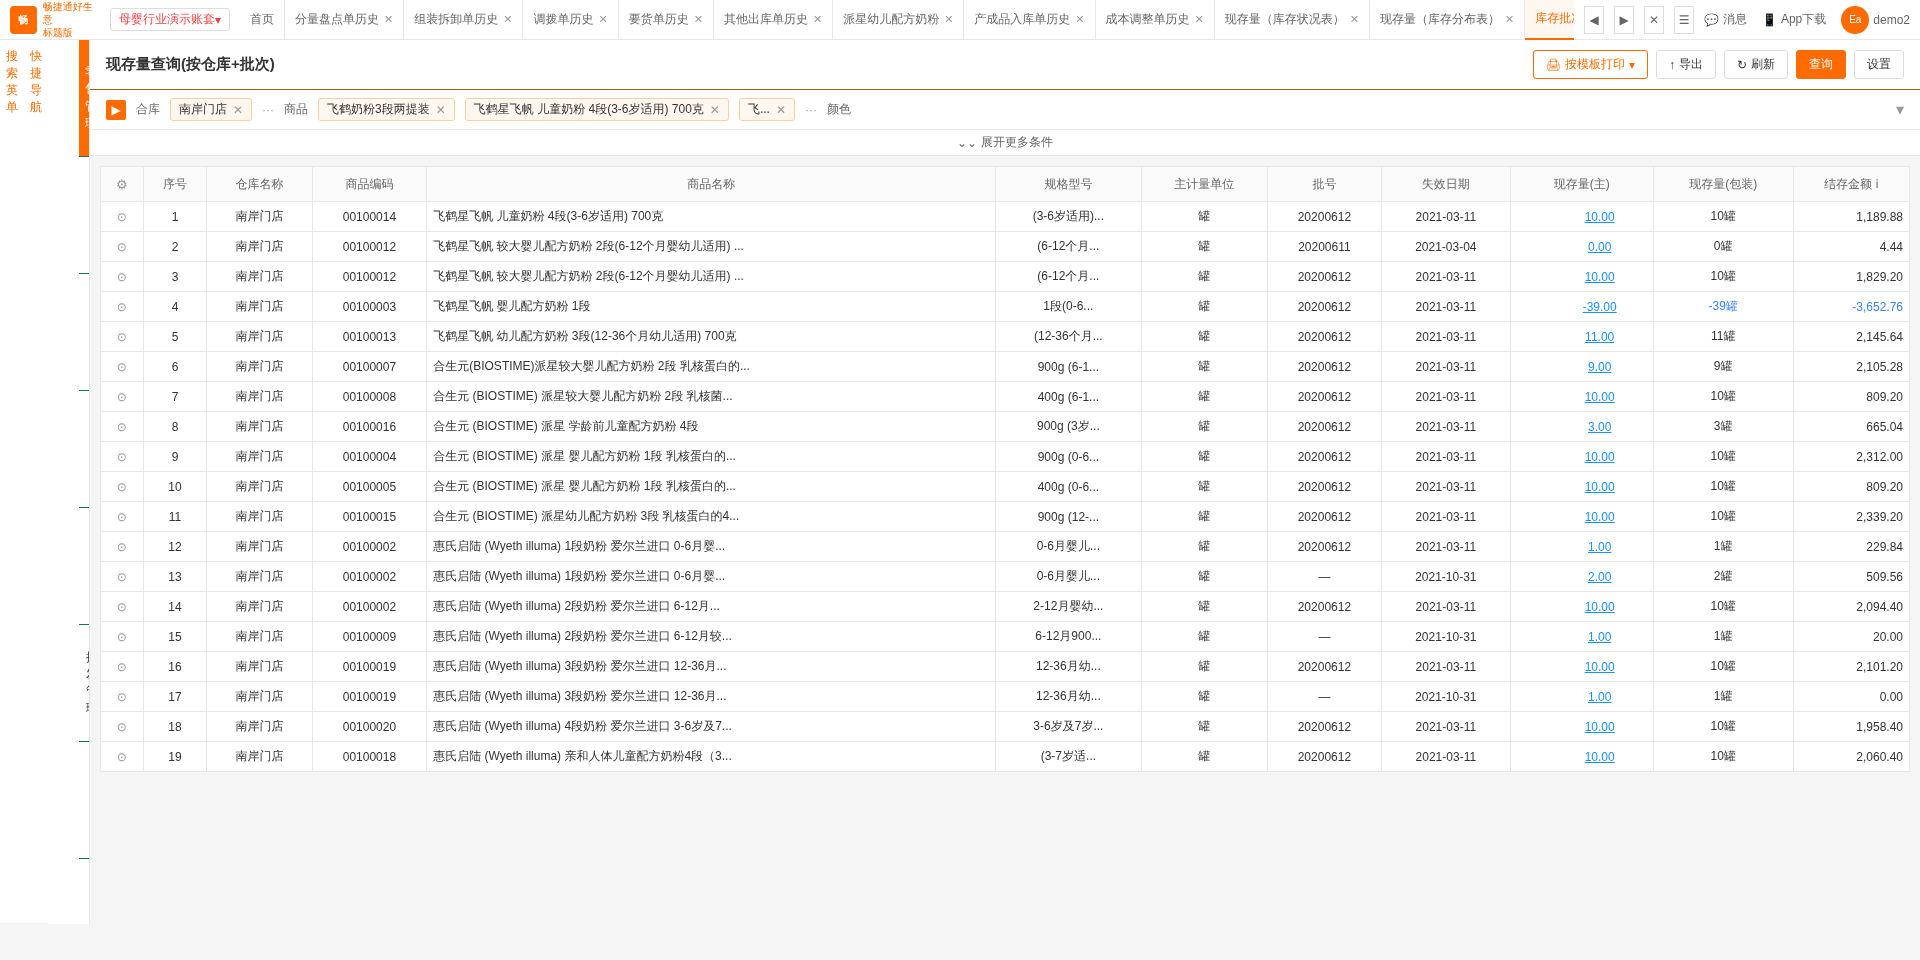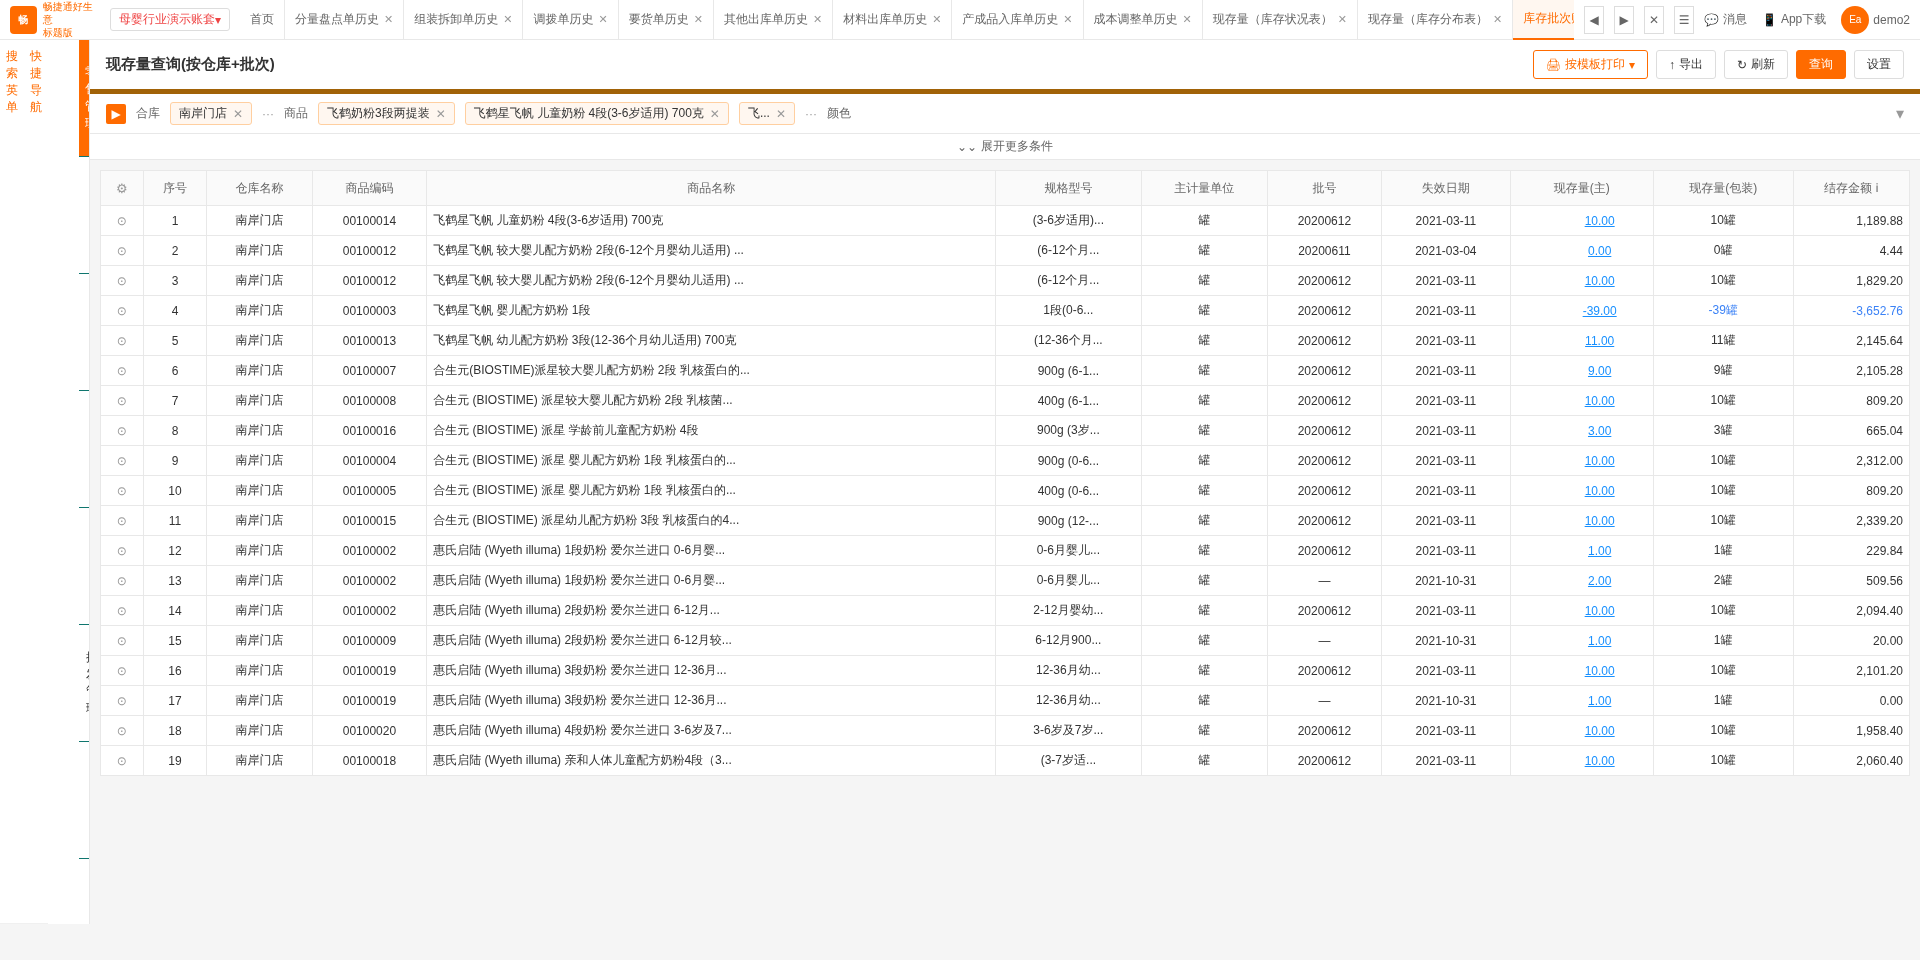--- a/index.html
+++ b/index.html
@@ -25,21 +25,21 @@
     .sidebar { width: 90px; background: #fff; border-right: 1px solid #e8e8e8; display: flex; flex-direction: row; overflow-y: auto; font-family: Liberation Serif, serif; }
     .sidebar-search { padding: 8px 6px; font-size: 12px; color: #ff6b00; text-align: center; cursor: pointer; border-bottom: 1px solid #f0f0f0; }
     .sidebar-nav { padding: 8px 6px; font-size: 12px; color: #ff6b00; text-align: center; cursor: pointer; border-bottom: 1px solid #f0f0f0; }
     .sidebar-item { padding: 24px 6px; font-size: 12px; color: #333; text-align: center; cursor: pointer; display: flex; align-items: center; justify-content: space-between; border-bottom: 1px solid #0f766e; margin-left: 31px; }
     .sidebar-item.active { background: #ff6b00; color: #fff; }
     .sidebar-item.active .arrow { color: #fff; }
     .arrow { font-size: 10px; color: #999; }
 
     
     .content { flex: 1; display: flex; flex-direction: column; overflow: hidden; background: #f5f5f5; }
-    .page-header { background: #fff; padding: 10px 16px; display: flex; align-items: center; justify-content: space-between; border-bottom: 5px solid #a16207; }
+    .page-header { background: #fff; padding: 10px 16px; display: flex; align-items: center; justify-content: space-between; border-bottom: 1px solid #a16207; }
     .page-title { font-size: 15px; font-weight: bold; color: #333; }
     .header-actions { display: flex; gap: 8px; align-items: center; }
     .btn { padding: 5px 12px; border-radius: 3px; cursor: pointer; font-size: 12px; display: flex; align-items: center; gap: 4px; border: 1px solid #ddd; background: #fff; color: #333; }
     .btn-primary { background: #ff6b00; color: #fff; border-color: #ff6b00; }
     .btn-outline { background: #fff; color: #ff6b00; border-color: #ff6b00; }
 
     
     .filter-row { background: #fff; padding: 8px 16px; display: flex; align-items: center; gap: 10px; border-bottom: 1px solid #e8e8e8; flex-wrap: wrap; }
     .filter-label { color: #666; font-size: 12px; white-space: nowrap; }
     .filter-tag { display: flex; align-items: center; background: #fff7f0; border: 1px solid #ffcfa0; border-radius: 3px; padding: 2px 8px; font-size: 12px; color: #333; gap: 4px; }
@@ -102,21 +102,21 @@
       </div>
       <div class="tab-item">
         <span>要货单历史</span>
         <span class="close-btn">✕</span>
       </div>
       <div class="tab-item">
         <span>其他出库单历史</span>
         <span class="close-btn">✕</span>
       </div>
       <div class="tab-item">
-        <span>材料出库单历史</span>
+        <span>派星幼儿配方奶粉</span>
         <span class="close-btn">✕</span>
       </div>
       <div class="tab-item">
         <span>产成品入库单历史</span>
         <span class="close-btn">✕</span>
       </div>
       <div class="tab-item">
         <span>成本调整单历史</span>
         <span class="close-btn">✕</span>
       </div>

